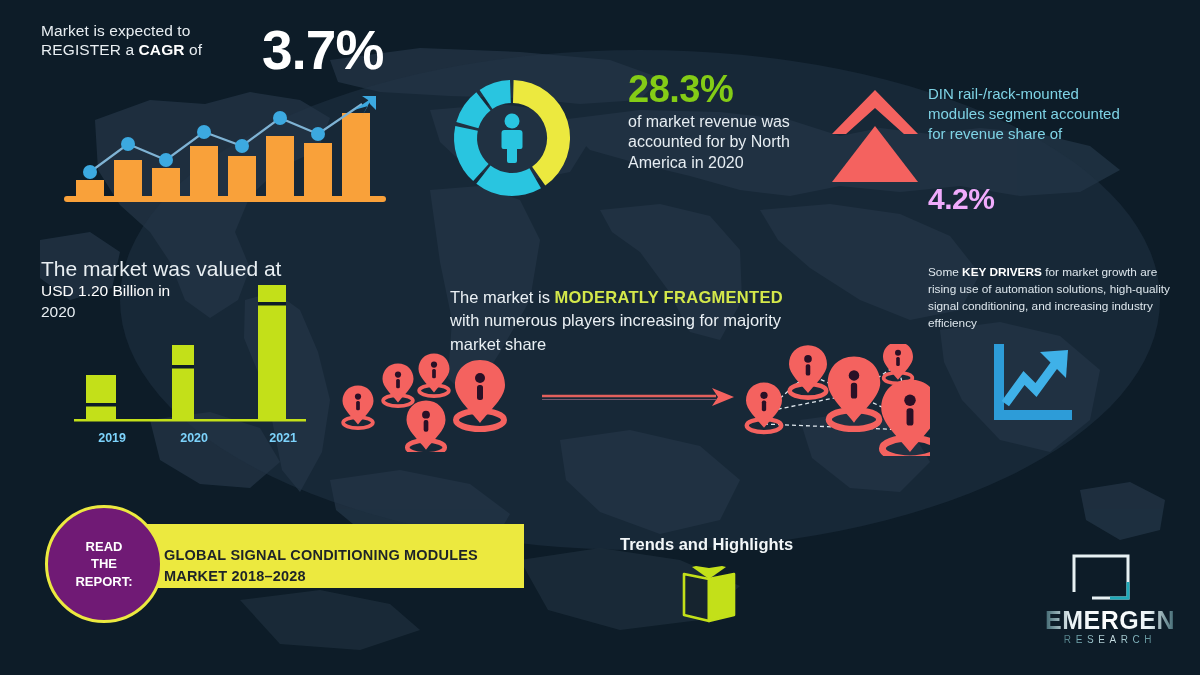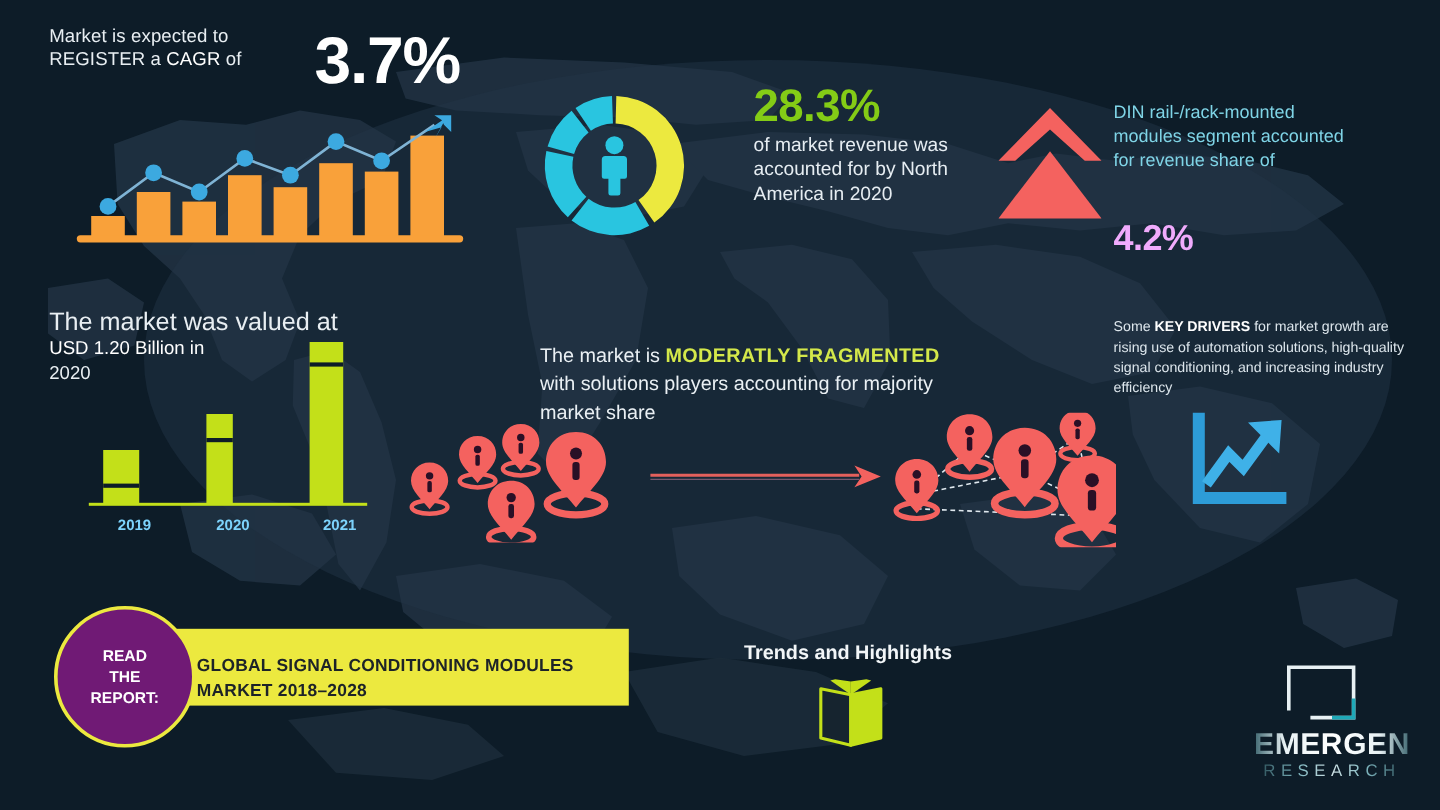--- a/index.html
+++ b/index.html
@@ -3,21 +3,21 @@
 <meta charset="utf-8">
 <style>
   html,body{margin:0;padding:0;background:#0b1a26;}
   body{font-family:"Liberation Sans",sans-serif;}
   #stage{position:relative;width:1200px;height:675px;overflow:hidden;background:#0d1c28;}
   #mapbg{position:absolute;inset:0;width:1200px;height:675px;}
   .abs{position:absolute;}
   .txt{color:#eef3f6;line-height:1.22;}
   
   #cagr-label{left:41px;top:22px;width:215px;font-size:15.5px;color:#e8eef2;letter-spacing:.1px;}
-  #cagr-label b{font-weight:400;color:#ffffff;}
+  #cagr-label b{font-weight:700;color:#ffffff;}
   #cagr-value{left:262px;top:18px;font-size:55px;font-weight:700;color:#ffffff;letter-spacing:-1px;}
   
   #orange-chart{left:62px;top:88px;width:330px;height:115px;}
   
   #donut-wrap{left:448px;top:74px;width:128px;height:128px;}
   
   #na-value{left:628px;top:68px;font-size:38px;font-weight:700;color:#84cc16;letter-spacing:-.5px;}
   #na-text{left:628px;top:112px;width:180px;font-size:16px;color:#e6edf2;line-height:1.28;}
   
   #chevrons{left:832px;top:86px;width:86px;height:100px;}
@@ -50,21 +50,21 @@
   #cta-circle-text{font-size:13px;font-weight:700;color:#fff;text-align:center;line-height:1.35;}
   
   #trends-title{left:620px;top:535px;font-size:16.5px;font-weight:700;color:#f2f6f8;}
   #book-icon{left:678px;top:565px;width:62px;height:62px;}
   
   #logo{left:1040px;top:552px;width:140px;height:92px;}
   #logo-mark{position:absolute;left:30px;top:0;width:62px;height:52px;}
   #logo-name{position:absolute;left:0;top:54px;width:140px;text-align:center;font-size:25px;font-weight:700;letter-spacing:.5px;
     background:linear-gradient(90deg,#1b4a55 0%,#e9f2f5 22%,#ffffff 50%,#e9f2f5 78%,#1b4a55 100%);
     -webkit-background-clip:text;background-clip:text;color:transparent;}
-  #logo-sub{position:absolute;left:0;top:82px;width:140px;text-align:center;font-size:14px;letter-spacing:4.6px;
+  #logo-sub{position:absolute;left:0;top:82px;width:140px;text-align:center;font-size:10px;letter-spacing:4.6px;
     background:linear-gradient(90deg,#14333c 0%,#7fb6bf 30%,#cfe2e6 50%,#7fb6bf 70%,#14333c 100%);
     -webkit-background-clip:text;background-clip:text;color:transparent;}
 </style>
 </head>
 <body>
 
 <div id="stage">
 
   <svg id="mapbg" viewBox="0 0 1200 675">
     <rect x="0" y="0" width="1200" height="675" fill="#0d1c28"></rect>
@@ -177,21 +177,21 @@
       <rect x="198" y="27" width="28" height="3.5" fill="#0d1c28"></rect>
       <rect x="14" y="144" width="232" height="2.5" fill="#c3e019"></rect>
     </svg>
     <div class="gyear" style="left:16px;width:50px;">2019</div>
     <div class="gyear" style="left:98px;width:50px;">2020</div>
     <div class="gyear" style="left:187px;width:50px;">2021</div>
   </div>
 
   <div class="abs" id="frag">
     <span>The market is </span><b>MODERATLY  FRAGMENTED</b><br>
-    <span>with  solutions players accounting for majority market share</span>
+    <span>with  numerous players increasing for majority market share</span>
   </div>
 
   <div class="abs" id="drivers">
     <span>Some </span><b>KEY DRIVERS</b><span> for market growth are rising use of automation solutions, high-quality signal conditioning, and increasing industry efficiency</span>
   </div>
 
   <svg class="abs" id="pins-left" viewBox="0 0 210 100">
     <defs>
       <g id="pin">
         <ellipse cx="0" cy="30" rx="24" ry="9" fill="none" stroke="#f4625f" stroke-width="6"></ellipse>

